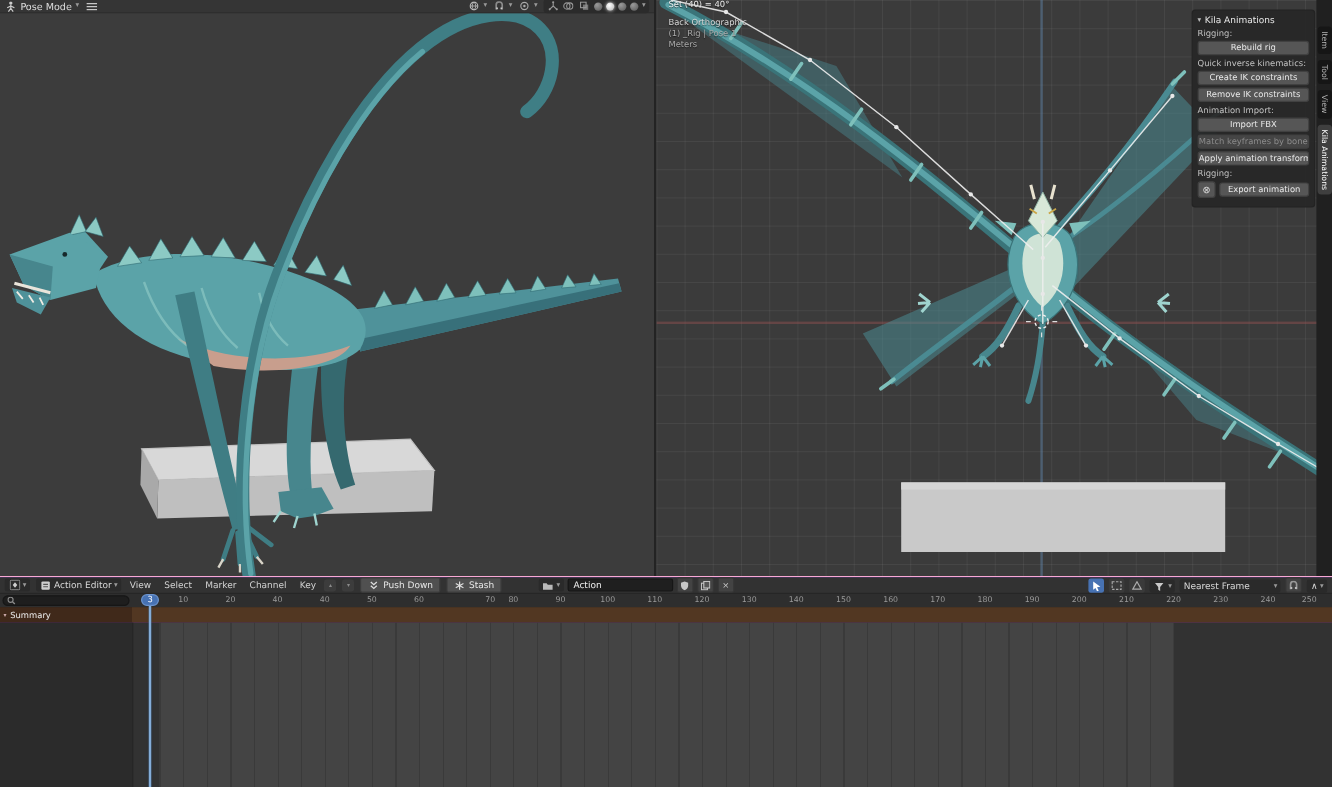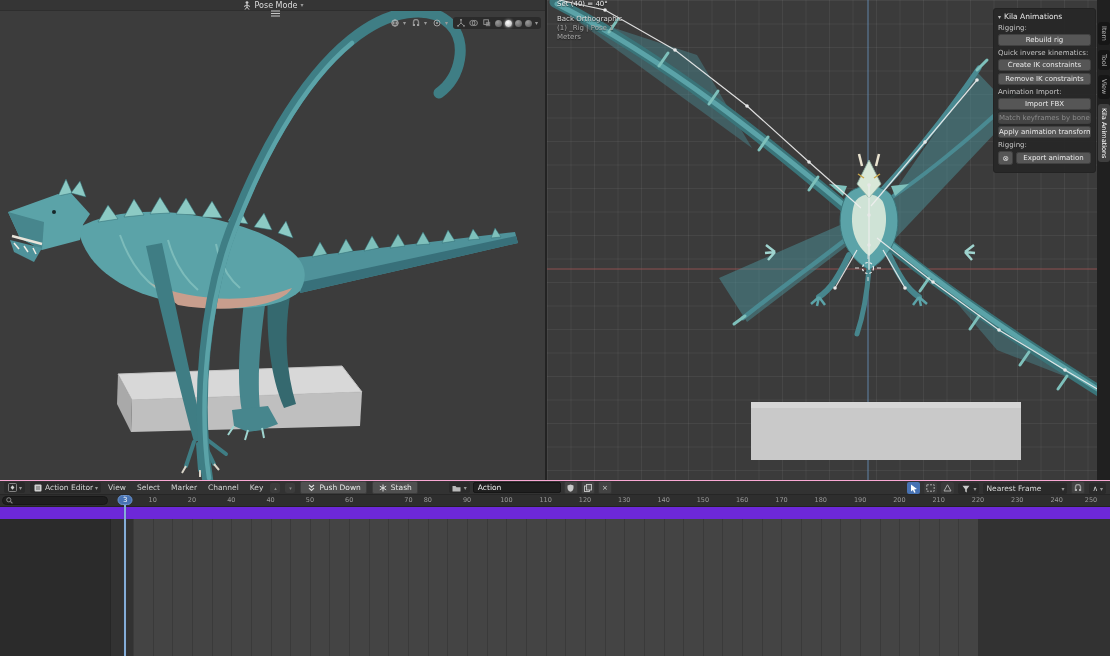--- a/index.html
+++ b/index.html
@@ -13,21 +13,21 @@
   #vp-right{left:547px;top:0;width:604px;height:480px;background:#3b3b3b;overflow:hidden;
     background-image:linear-gradient(rgba(255,255,255,.055) 1px,transparent 1px),
                      linear-gradient(90deg,rgba(255,255,255,.055) 1px,transparent 1px);
     background-size:23.5px 23.5px;}
   #vp-divider{left:545px;top:0;width:2px;height:480px;background:#232323;}
   .axis-red{left:0;top:268px;width:100%;height:2px;background:rgba(150,82,82,.45);}
   .axis-blue{left:320px;top:0;width:2px;height:100%;background:rgba(100,140,180,.45);}
 
   
   #vpl-header{left:0;top:0;width:545px;height:11px;background:#353535;border-bottom:1px solid #2e2e2e;
-    display:flex;align-items:center;padding:0 4px;box-sizing:border-box;z-index:5;flex-direction:column;}
+    display:flex;align-items:center;padding:0 4px;box-sizing:border-box;z-index:5;}
   .hdr-chip{display:flex;align-items:center;gap:3px;font-size:8px;color:#dedede;}
   .caret{font-size:6px;color:#9a9a9a;line-height:1;}
   .hicon{display:inline-flex;align-items:center;justify-content:center;width:10px;height:10px;}
   .sphere{width:7px;height:7px;border-radius:50%;background:radial-gradient(circle at 35% 30%,#9a9a9a,#555);}
   .sphere.active{background:radial-gradient(circle at 40% 35%,#ffffff,#cfcfcf 60%,#9a9a9a);box-shadow:0 0 3px rgba(255,255,255,.8);}
   .shade-group{display:flex;align-items:center;gap:3px;background:#2b2b2b;border-radius:3px;padding:1px 3px;}
 
   
   .ovl{left:10px;font-size:7px;line-height:9px;white-space:nowrap;text-shadow:0 1px 1px rgba(0,0,0,.6);}
   .ovl1{top:0;color:#f0f0f0;}
@@ -508,20 +508,27 @@
         <span class="tick" style="left: 820.8px;">180</span>
         <span class="tick" style="left: 860.1px; text-align: center;">190</span>
         <span class="tick" style="left: 899.4px;">200</span>
         <span class="tick" style="left: 938.7px;">210</span>
         <span class="tick" style="left: 978px;">220</span>
         <span class="tick" style="left: 1017.3px;">230</span>
         <span class="tick" style="left: 1056.6px;">240</span>
         <span class="tick" style="left: 1091px; text-align: center;">250</span>
       </div>
 
+    <div id="summary-row" class="abs">
+      <div id="summary-ch" class="abs">
+        <span class="exp">▾</span>
+        <span class="lbl">Summary</span>
+      </div>
+      <div id="summary-keys" class="abs"></div>
+    </div>
 
     <div id="keys-area" class="abs">
       <div id="keys-range" class="abs"></div>
       <div id="keys-channelcol" class="abs"></div>
     </div>
 
     <div id="playhead" style="left: 124.19px; top: 24px; height: 152px;"></div>
   </div>
 
 </div>

